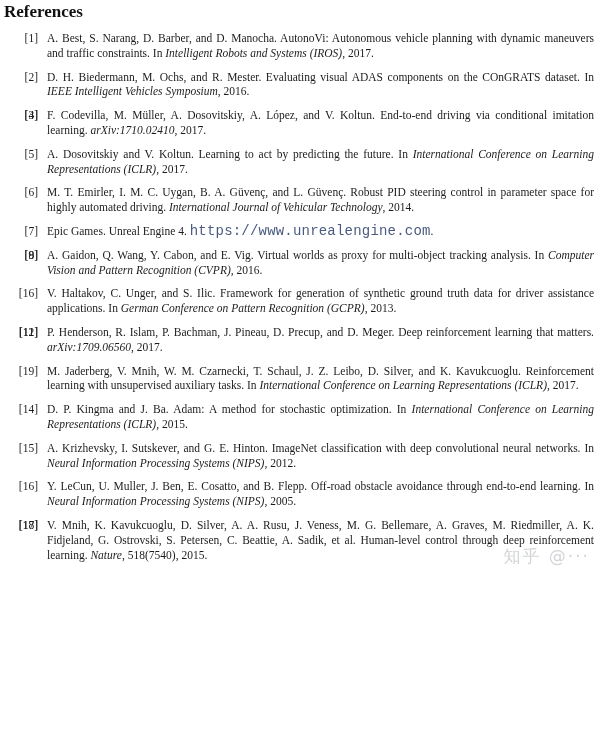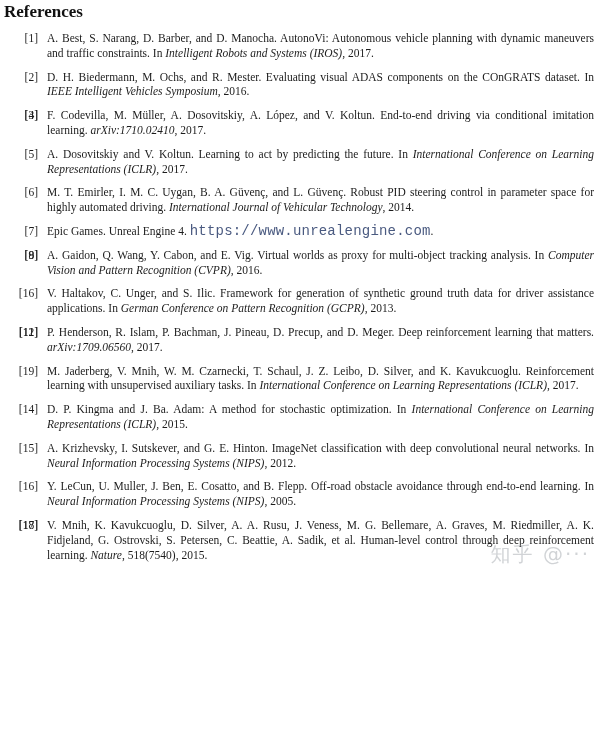--- a/index.html
+++ b/index.html
@@ -55,21 +55,21 @@
     font-size: 14px;
     letter-spacing: 0.2px;
     text-decoration: none;
     cursor: pointer;
   }
   .watermark {
     position: absolute;
     right: 10px;
     bottom: 5px;
     font-family: "DejaVu Sans", sans-serif;
-    font-size: 20px;
+    font-size: 17px;
     color: #9aa0a6;
     opacity: 0.45;
     letter-spacing: 2px;
     pointer-events: none;
     white-space: nowrap;
   }
 </style>
 </head>
 <body>
 

